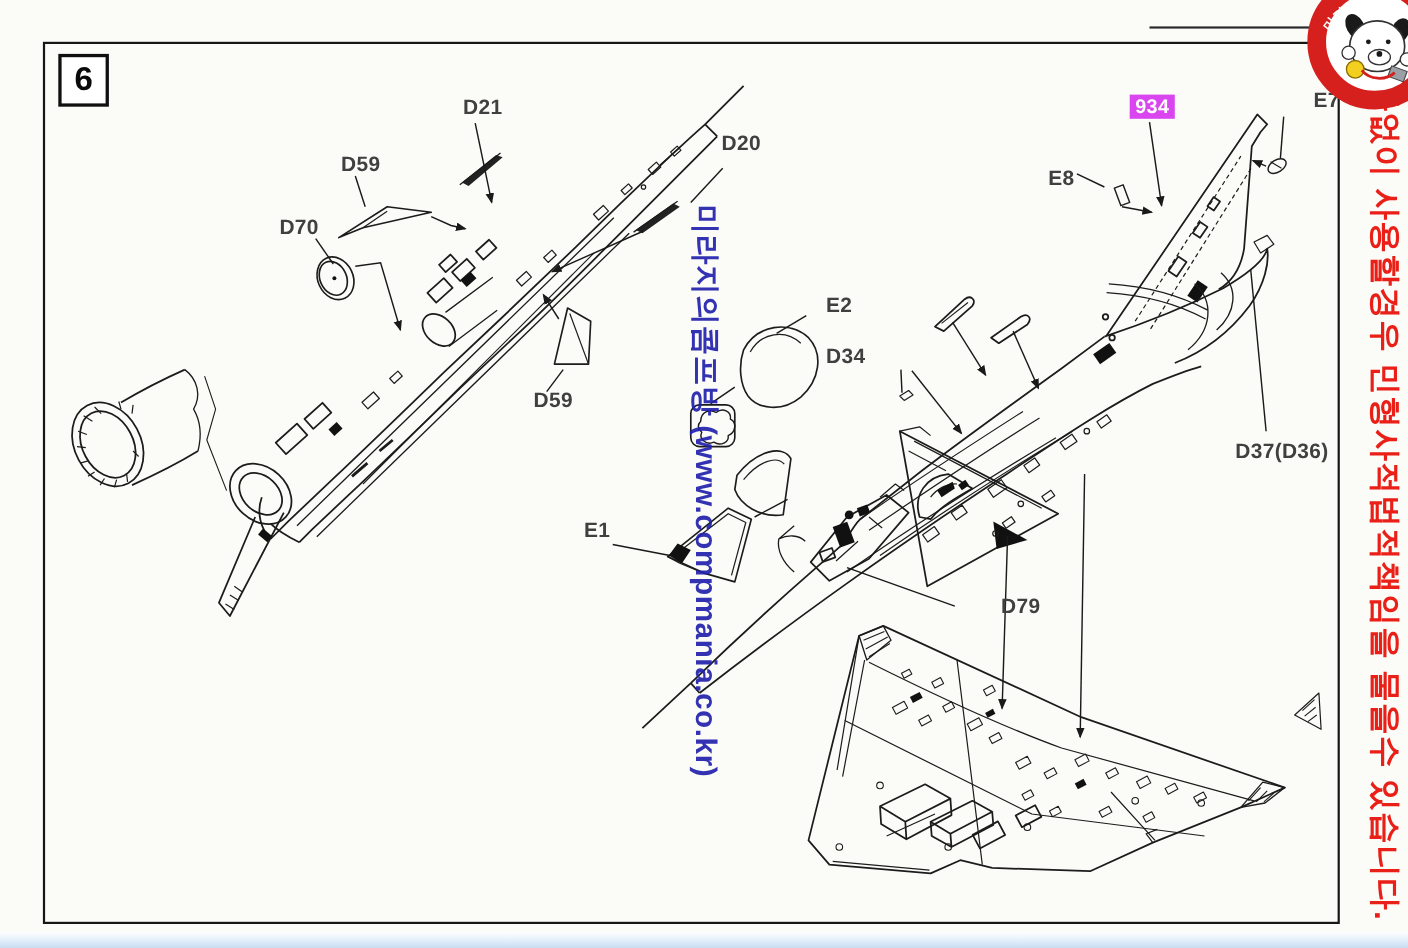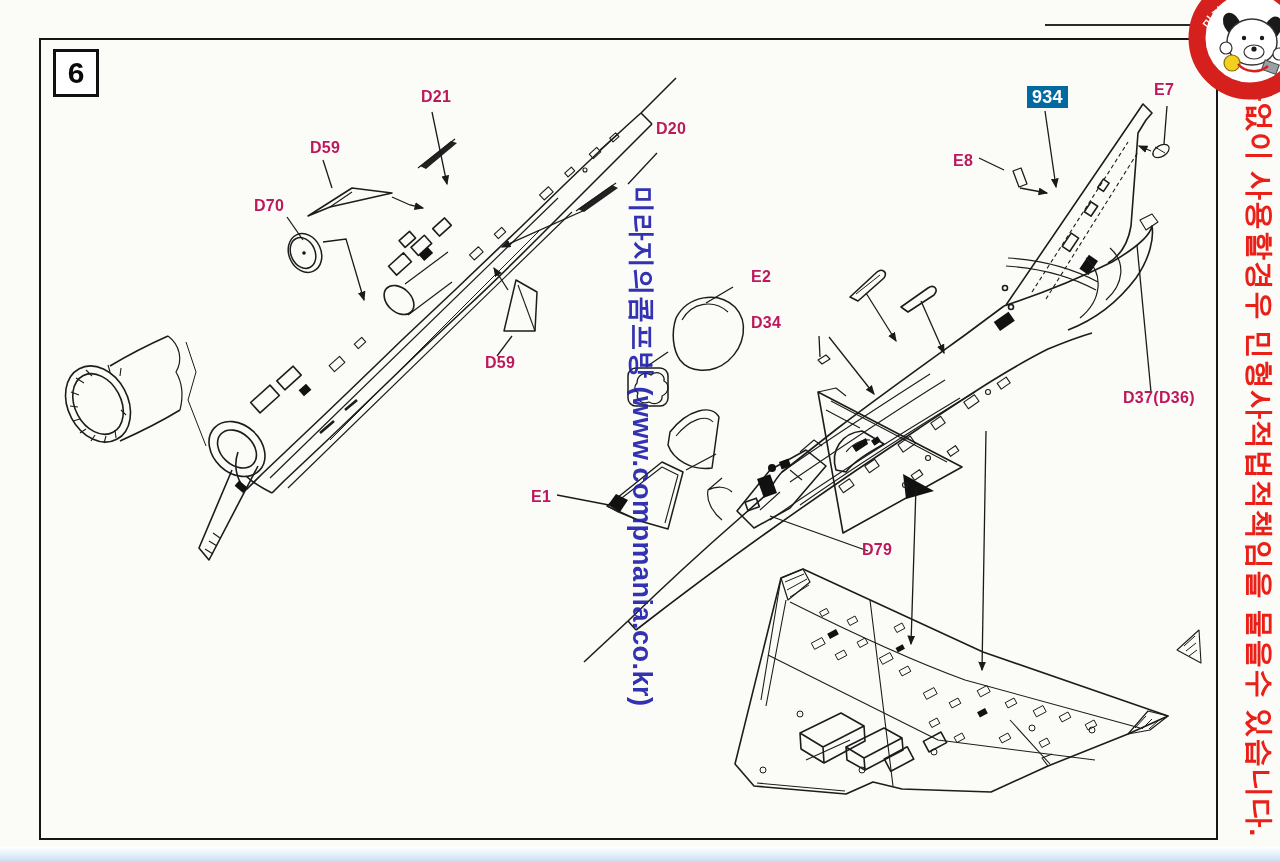--- a/index.html
+++ b/index.html
@@ -5,23 +5,23 @@
   html,body{margin:0;padding:0;}
   .stage{position:relative;width:1280px;height:862px;overflow:hidden;
          background:#fbfbf7;font-family:"Liberation Sans",sans-serif;}
   .frame{position:absolute;left:39px;top:38px;width:1175px;height:798px;
          border:2px solid #161616;background:transparent;}
   .topline{position:absolute;left:1045px;top:24px;width:148px;height:0;
          border-top:2px solid #2a2a2a;}
   .stepbox{position:absolute;left:53px;top:49px;width:40px;height:42px;
          border:3px solid #101010;display:flex;align-items:center;justify-content:center;
          font-weight:bold;font-size:30px;color:#0a0a0a;background:#fff;}
-  .plabel{position:absolute;font-weight:bold;font-size:16px;color:#be185d;
+  .plabel{position:absolute;font-weight:bold;font-size:19px;color:#404040;
          letter-spacing:.3px;white-space:nowrap;z-index:4;}
-  .badge{background:#0369a1;color:#ffffff;padding:0 5px;font-size:18px;line-height:22px;}
+  .badge{background:#d946ef;color:#ffffff;padding:0 5px;font-size:18px;line-height:22px;}
   .blue-wm{position:absolute;left:660px;top:186px;transform-origin:0 0;transform:rotate(90deg);
          font-weight:bold;font-size:27px;letter-spacing:.5px;white-space:nowrap;z-index:6;opacity:.92;}
   .red-wm{position:absolute;left:1279px;top:42px;transform-origin:0 0;transform:rotate(90deg);
          font-weight:bold;font-size:29px;letter-spacing:1px;white-space:nowrap;z-index:7;}
   .logo{position:absolute;left:1180px;top:-30px;width:134px;height:134px;z-index:8;}
   .bstrip{position:absolute;left:0;top:847px;width:1280px;height:15px;z-index:9;
          background:linear-gradient(to bottom,#ffffff 0%,#e2eefa 55%,#c6dcf0 100%);}
   svg.art{position:absolute;left:0;top:0;z-index:2;}
   .art path,.art ellipse,.art circle,.art rect,.art line{vector-effect:non-scaling-stroke;}
 </style>
@@ -286,27 +286,27 @@
       <path d="M986,431 L982,670" marker-end="url(#ah)"></path>
     </g>
   </svg>
 
   <div class="plabel" style="left:421px;top:88px">D21</div>
   <div class="plabel" style="left:310px;top:139px">D59</div>
   <div class="plabel" style="left:254px;top:197px">D70</div>
   <div class="plabel" style="left:656px;top:120px">D20</div>
   <div class="plabel" style="left:751px;top:268px">E2</div>
   <div class="plabel" style="left:485px;top:354px">D59</div>
-  <div class="plabel" style="left:531px;top:488px">E1</div>
+  <div class="plabel" style="left:531px;top:472px">E1</div>
   <div class="plabel" style="left:751px;top:314px">D34</div>
   <div class="plabel" style="left:953px;top:152px">E8</div>
   <div class="plabel badge" style="left:1027px;top:86px">934</div>
-  <div class="plabel" style="left:1154px;top:81px">E7</div>
-  <div class="plabel" style="left:1123px;top:389px">D37(D36)</div>
-  <div class="plabel" style="left:862px;top:541px">D79</div>
+  <div class="plabel" style="left:1194px;top:81px">E7</div>
+  <div class="plabel" style="left:1123px;top:400px">D37(D36)</div>
+  <div class="plabel" style="left:910px;top:541px">D79</div>
 
   <div class="blue-wm" style="color:#2121ae">미라지의콤프방 (www.compmania.co.kr)</div>
   <div class="red-wm" style="color:#ea1f17">허가없이 사용할경우 민형사적법적책임을 물을수 있습니다.</div>
 
   <div class="logo">
     <svg width="134" height="134" viewBox="0 0 134 134">
       <circle cx="70" cy="68" r="53" fill="#ffffff" stroke="#d6201e" stroke-width="17"></circle>
       <defs>
         <path id="arcT" d="M 23,74 A 48,48 0 0 1 117,74"></path>
         <path id="arcB" d="M 20,62 A 51,51 0 0 0 120,62"></path>

